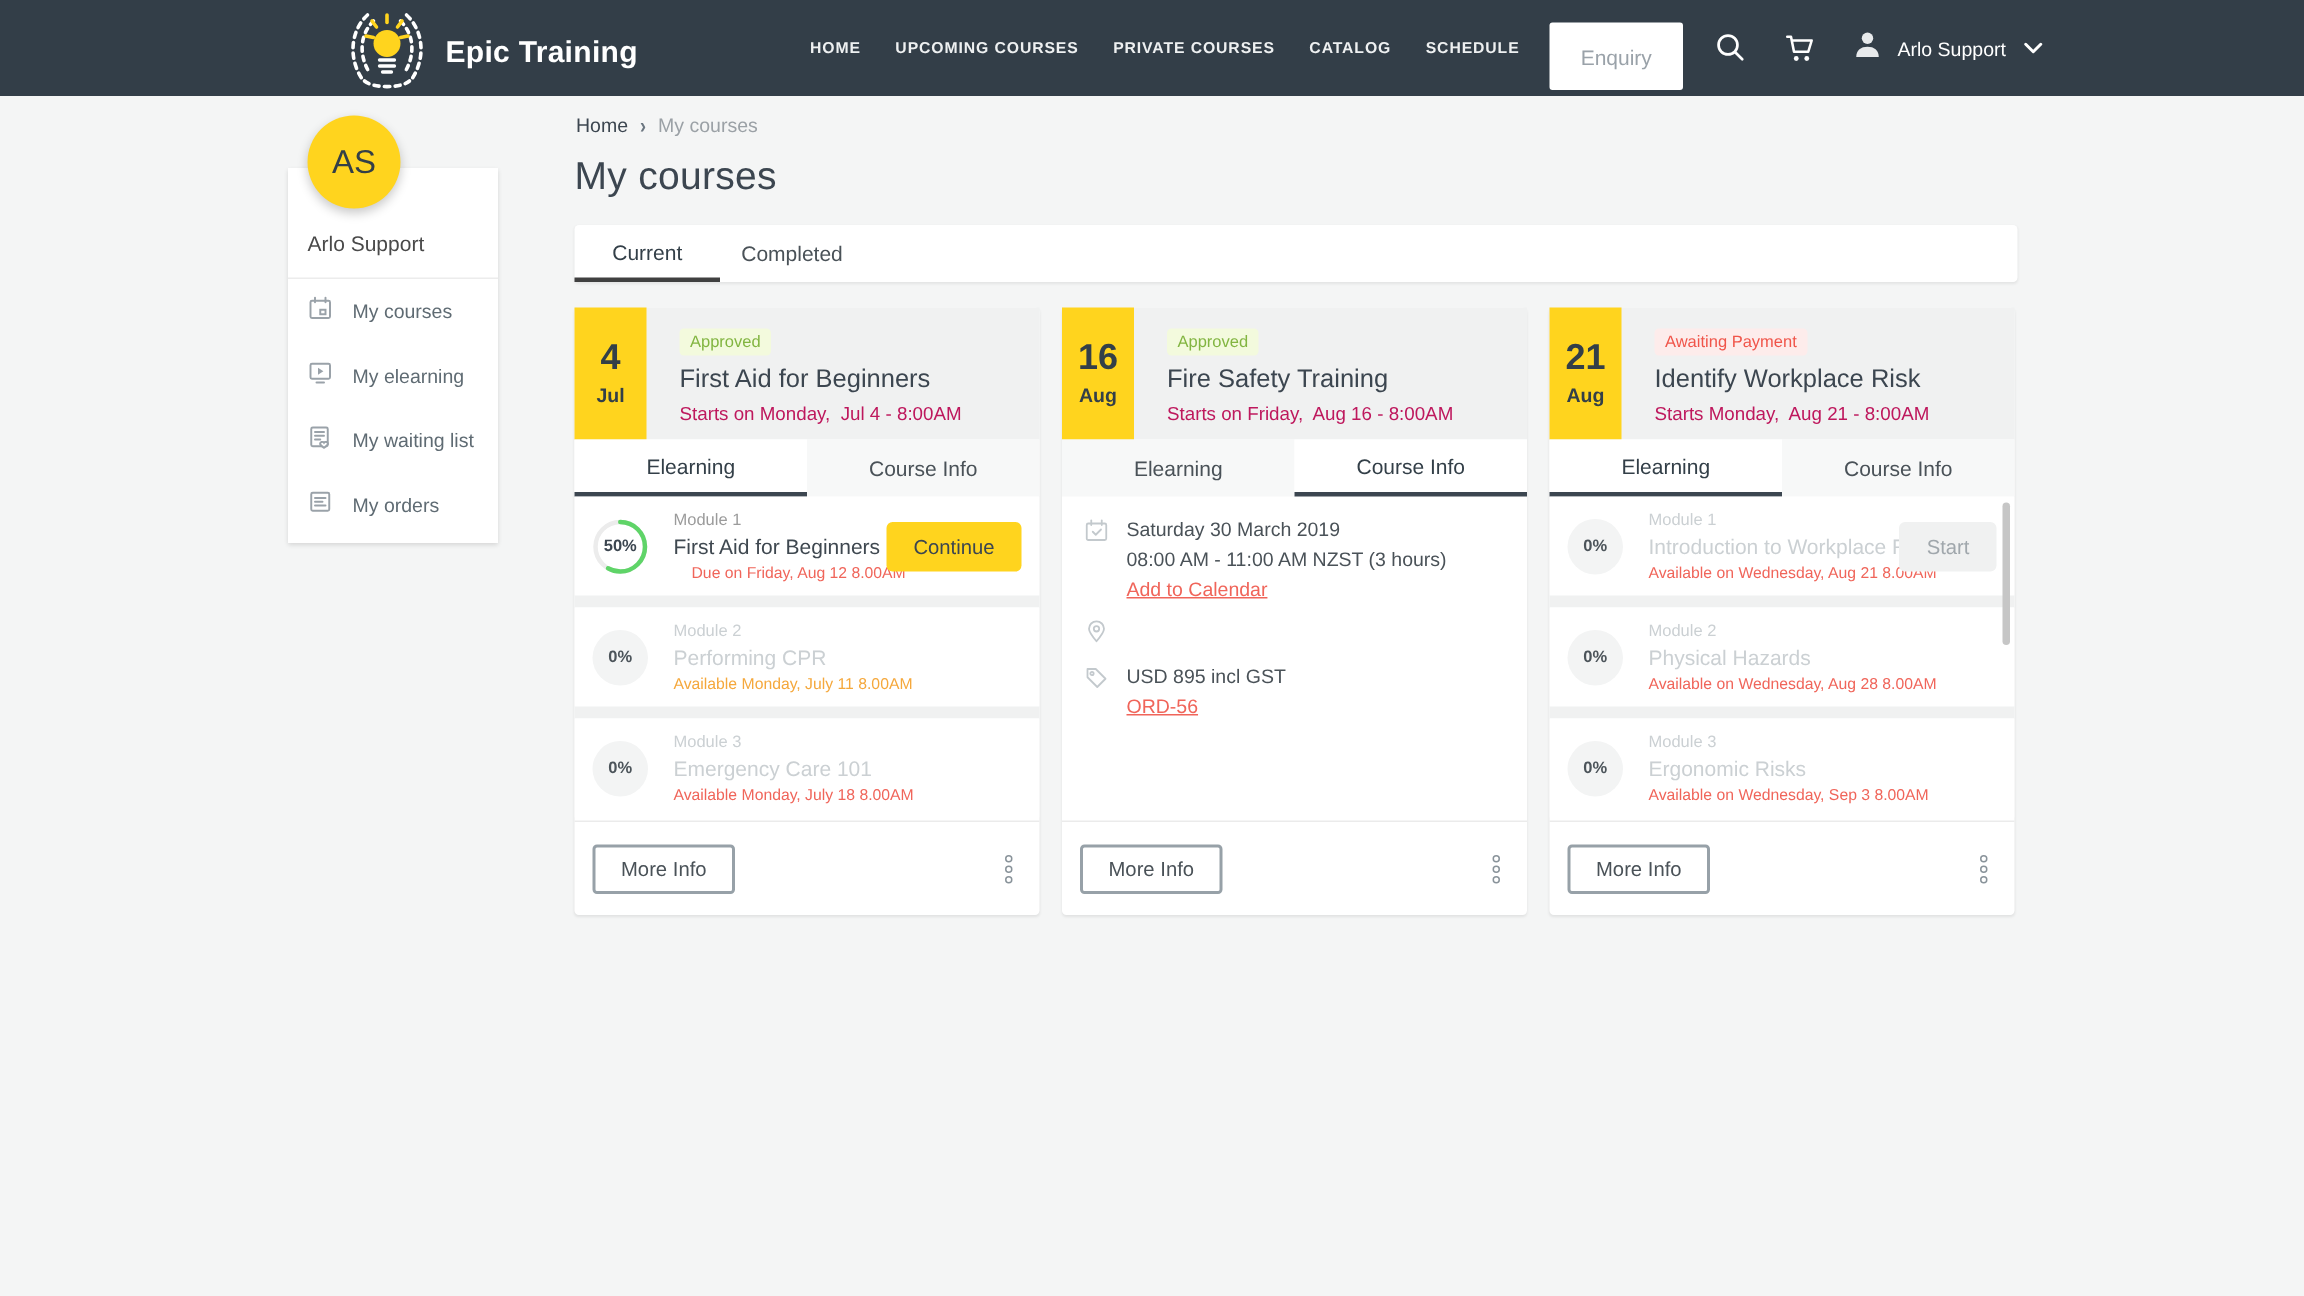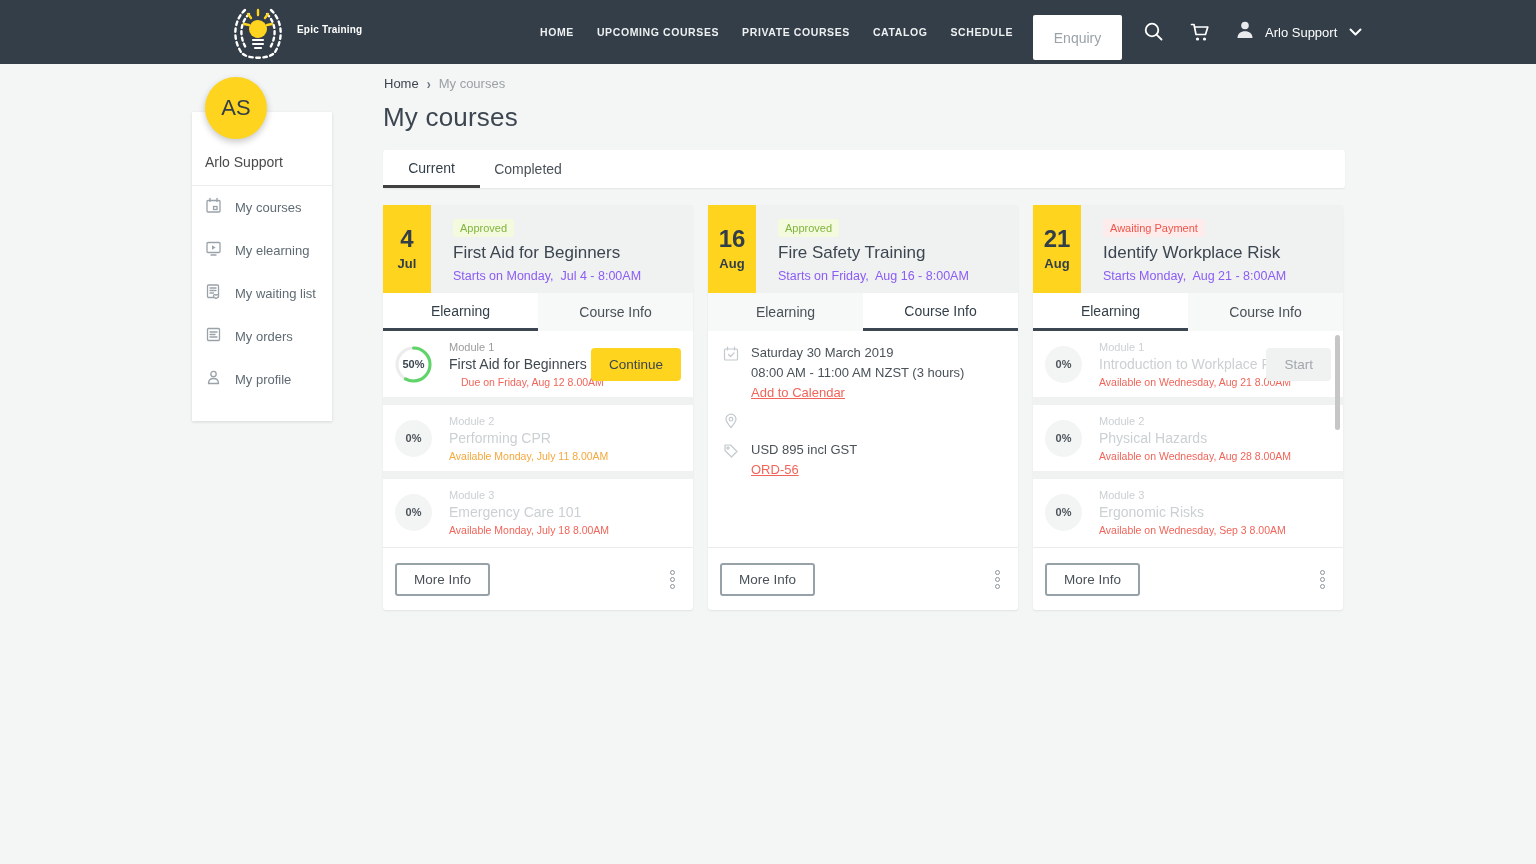--- a/index.html
+++ b/index.html
@@ -2,33 +2,33 @@
 <html><head>
 <meta charset="utf-8">
 <style>
   * { box-sizing: border-box; margin: 0; padding: 0; }
   html,body { width:1536px; height:864px; }
   body { background:#f4f5f5; font-family:"Liberation Sans",sans-serif; position:relative; overflow:hidden; }
 
   
   .navbar { position:absolute; top:0; left:0; width:1536px; height:64px; background:#333e48; }
   .logo { position:absolute; left:227px; top:2px; }
-  .brand { position:absolute; left:297px; top:24px; color:#ffffff; font-size:10px; font-weight:bold; letter-spacing:.2px; }
+  .brand { position:absolute; left:297px; top:24px; color:#ffffff; font-size:20px; font-weight:bold; letter-spacing:.2px; }
   .nav-links { position:absolute; left:540px; top:0; height:64px; display:flex; align-items:center; gap:23px; }
   .nav-link { color:#eef0f1; font-size:10.5px; font-weight:bold; letter-spacing:.6px; cursor:pointer; white-space:nowrap; }
   .enquiry-btn { position:absolute; left:1033px; top:15px; width:89px; height:45px; background:#ffffff; border:none; border-radius:2px; color:#9aa2a9; font-size:14px; font-family:inherit; cursor:pointer; }
   .nav-icon { position:absolute; top:21px; cursor:pointer; }
   .nav-icon.search { left:1143px; }
   .nav-icon.cart { left:1188px; top:20px; }
   .user-group { position:absolute; left:1234px; top:18px; display:flex; align-items:center; cursor:pointer; }
   .user-name { color:#ffffff; font-size:13px; margin-left:9px; }
   .user-chevron { margin-left:12px; }
 
   
-  .sidebar { position:absolute; left:192px; top:112px; width:140px; background:#ffffff; box-shadow:0 1px 3px rgba(0,0,0,.12); padding-bottom:20px; }
+  .sidebar { position:absolute; left:192px; top:112px; width:140px; background:#ffffff; box-shadow:0 1px 3px rgba(0,0,0,.12); padding-bottom:4px; }
   .avatar { position:absolute; left:13px; top:-35px; width:62px; height:62px; border-radius:50%; background:#ffd41e; color:#333f48; display:flex; align-items:center; justify-content:center; font-size:22px; box-shadow:0 3px 7px rgba(0,0,0,.22); }
   .sidebar-user { padding:42px 13px 15px 13px; font-size:14px; color:#4a4a4a; border-bottom:1px solid #ececec; }
   .sidebar-item { height:43px; display:flex; align-items:center; padding:0 13px; cursor:pointer; }
   .sidebar-item .label { font-size:13px; color:#5f6b73; margin-left:13px; }
 
   
   .breadcrumb { position:absolute; left:384px; top:76px; display:flex; align-items:center; font-size:13px; }
   .crumb-home { color:#3c4650; cursor:pointer; }
   .crumb-sep { color:#6b7680; font-size:12px; margin:0 8px; font-weight:bold; transform:scaleY(1.2); }
   .crumb-current { color:#9ba1a6; }
@@ -46,21 +46,21 @@
 
   .card-header { height:88px; background:#f0f1f1; display:flex; }
   .date-block { width:48px; background:#ffd41e; color:#333f48; display:flex; flex-direction:column; align-items:center; justify-content:center; }
   .date-day { font-size:24px; font-weight:bold; line-height:1; }
   .date-month { font-size:13px; font-weight:bold; margin-top:5px; }
   .header-main { padding:13px 0 0 22px; flex:1; min-width:0; }
   .badge { display:inline-block; font-size:11px; padding:3px 7px; border-radius:3px; }
   .badge.approved { color:#82b541; background:#f3fadd; }
   .badge.awaiting { color:#f0554a; background:#fdeceb; }
   .card-title { font-size:17px; color:#3c4650; font-weight:500; margin-top:6px; white-space:nowrap; }
-  .card-sub { font-size:12.5px; color:#8b5cf6; margin-top:6px; white-space:pre; }
+  .card-sub { font-size:12.5px; color:#be185d; margin-top:6px; white-space:pre; }
 
   .card-tabs { display:flex; height:38px; flex-shrink:0; }
   .card-tab { flex:1; display:flex; align-items:center; justify-content:center; font-size:14px; color:#4a5258; background:#f7f8f8; cursor:pointer; }
   .card-tab.active { background:#ffffff; color:#333f48; border-bottom:3px solid #3c4650; }
 
   .card-body { flex:1; overflow:hidden; }
 
   .module-row { height:66px; display:flex; align-items:center; padding:0 12px; background:#ffffff; }
   .module-gap { height:8px; background:#f0f1f1; }
   .mod-circle { width:37px; height:37px; border-radius:50%; position:relative; flex-shrink:0; display:flex; align-items:center; justify-content:center; }
@@ -203,29 +203,20 @@
       <svg width="17" height="17" viewBox="0 0 17 17" fill="none" stroke="#9aa2a9" stroke-width="1.3" stroke-linecap="round">
         <rect x="2.5" y="2.5" width="12" height="12" rx="1"></rect>
         <line x1="5" y1="6" x2="12" y2="6"></line>
           <line x1="5" y1="8.5" x2="10" y2="8.5"></line>
           <line x1="5" y1="11" x2="12" y2="11"></line>
       </svg>
     </span>
     <span class="label">My orders</span>
   </div>
 
-  <div class="sidebar-item">
-    <span>
-      <svg width="17" height="17" viewBox="0 0 17 17" fill="none" stroke="#9aa2a9" stroke-width="1.3" stroke-linecap="round">
-        <circle cx="8.5" cy="5" r="2.7"></circle>
-        <path d="M3.5 14.5 c0-3.4 2.2-5 5-5 s5 1.6 5 5 z"></path>
-      </svg>
-    </span>
-    <span class="label">My profile</span>
-  </div>
 </div>
 
 <div class="breadcrumb">
   <span class="crumb-home">Home</span>
   <span class="crumb-sep">›</span>
   <span class="crumb-current">My courses</span>
 </div>
 <div class="page-title">My courses</div>
 
 <div class="tabs-card">

